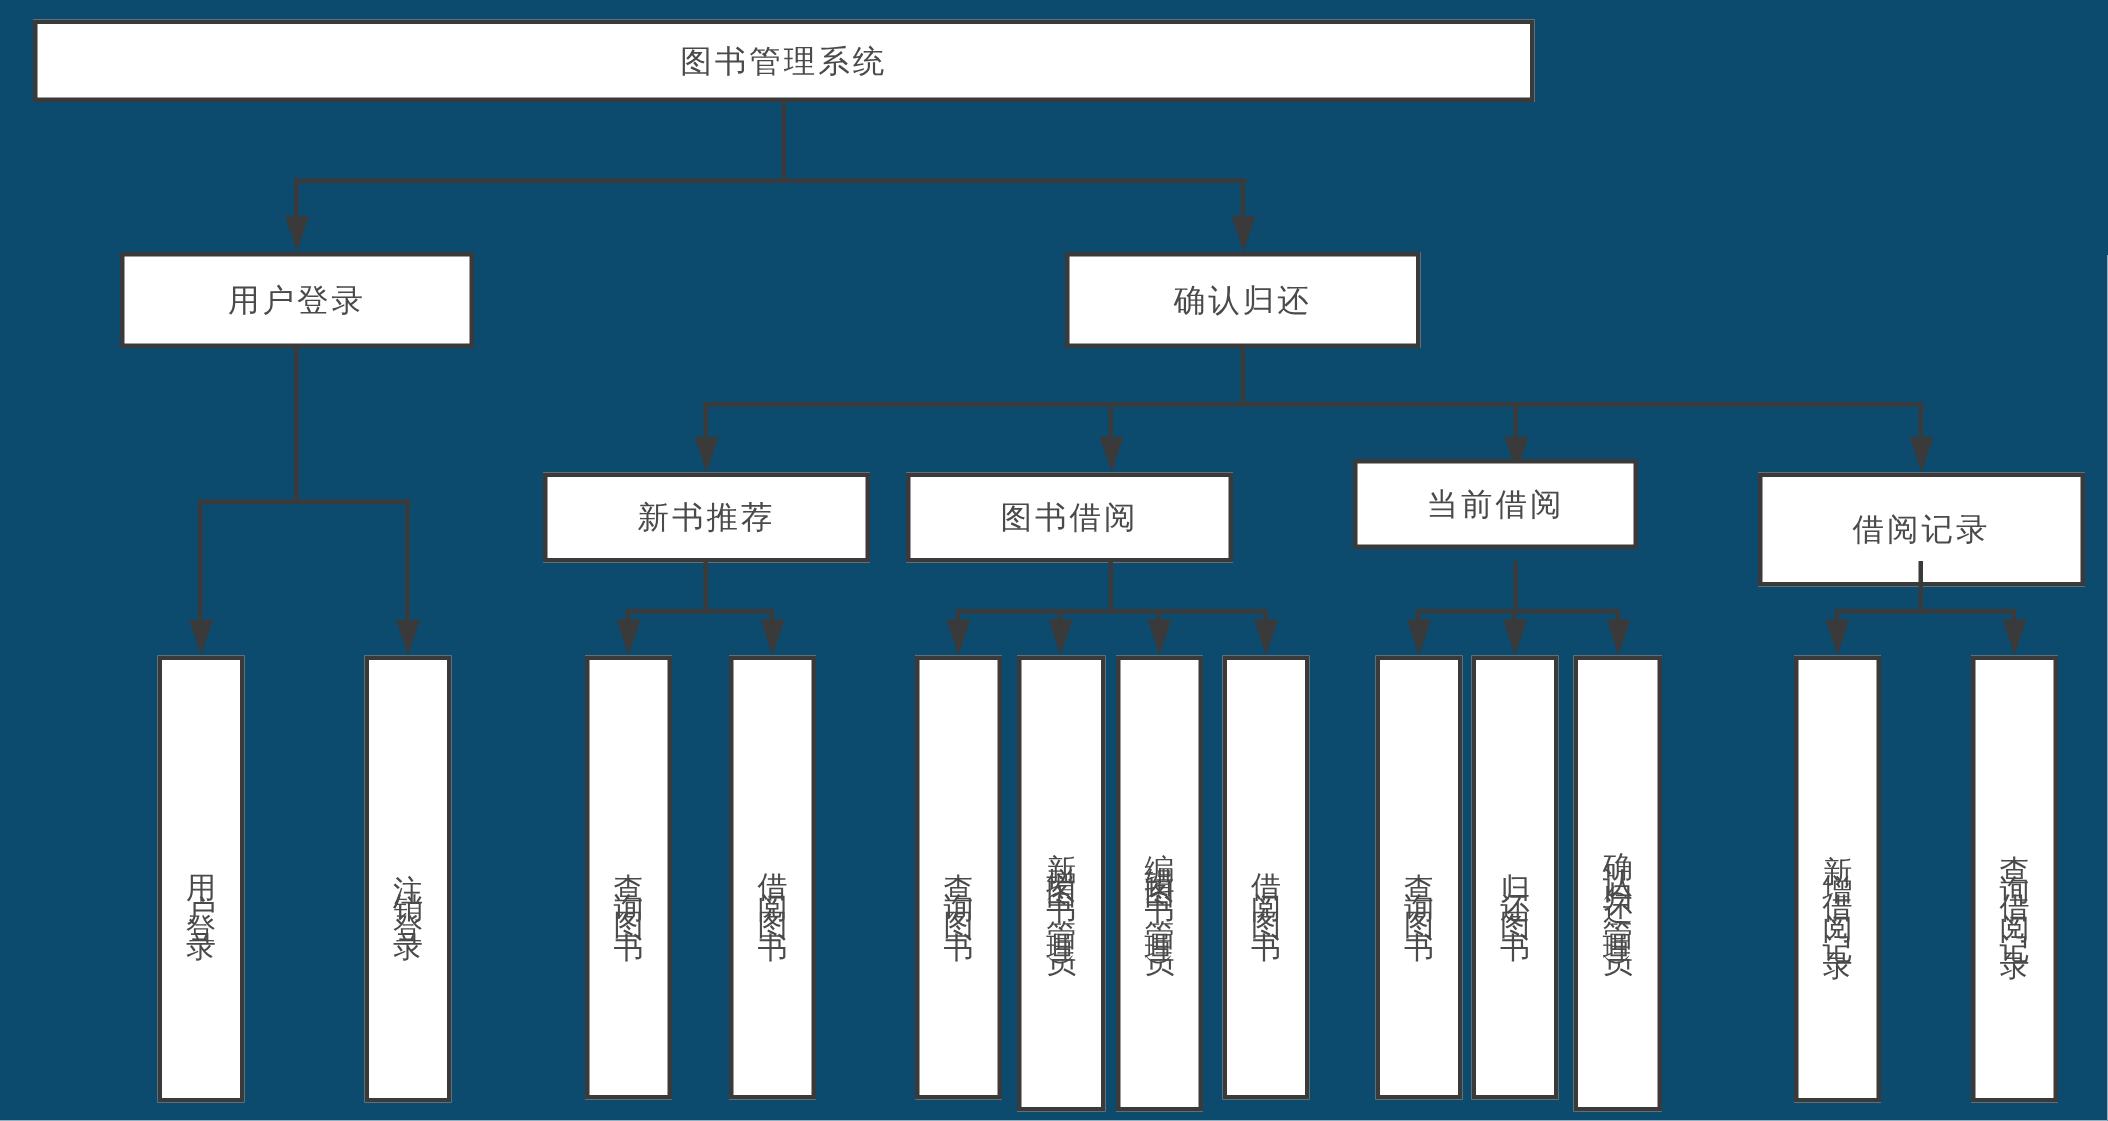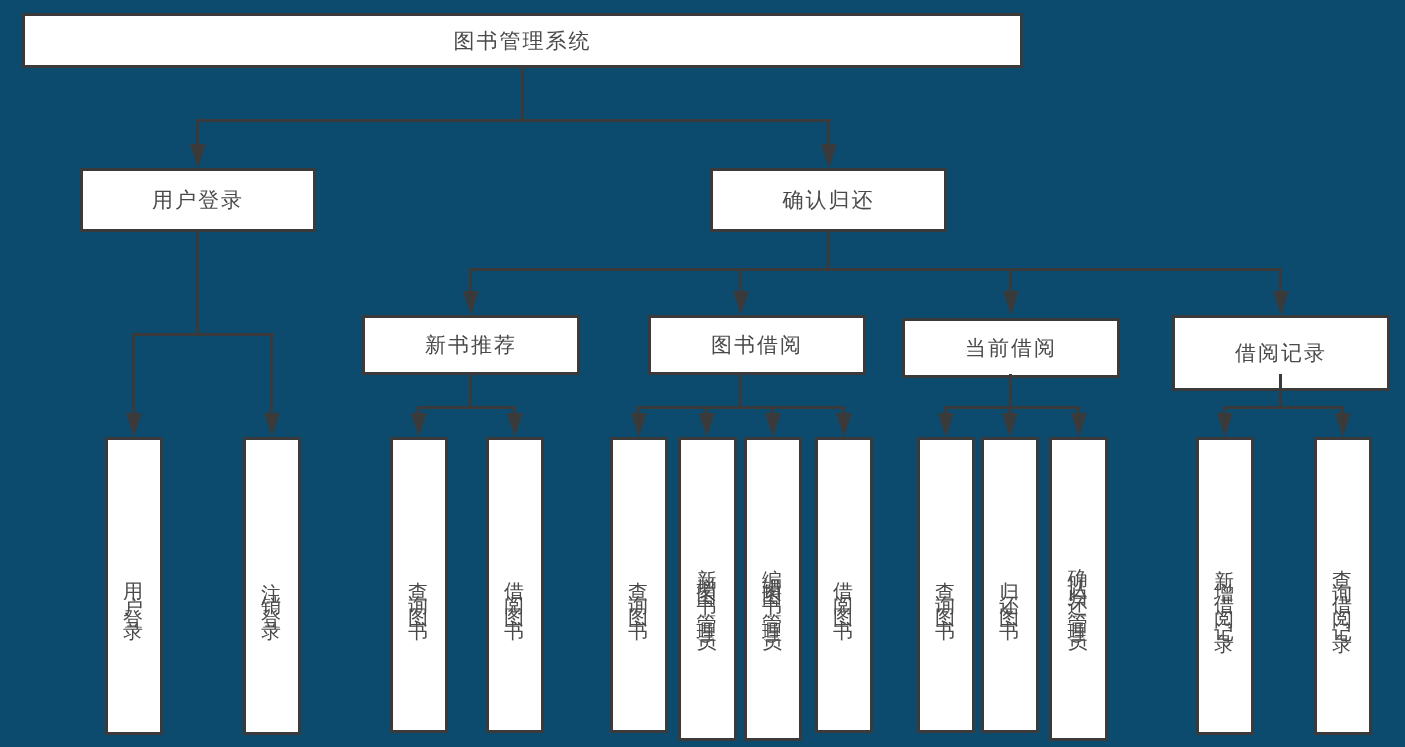--- a/index.html
+++ b/index.html
@@ -98,24 +98,24 @@
   <div class="line" style="left:739px; top:268px; width:3px; height:23px;"></div>
   <div class="arrow" style="left:733px; top:291px;"></div>
   <div class="line" style="left:1009px; top:268px; width:3px; height:23px;"></div>
   <div class="arrow" style="left:1003px; top:291px;"></div>
   <div class="line" style="left:1279px; top:268px; width:3px; height:23px;"></div>
   <div class="arrow" style="left:1273px; top:291px;"></div>
 
   <div class="box" style="left:362px; top:315px; width:218px; height:60px;">
     <span class="hlabel">新书推荐</span>
   </div>
-  <div class="box" style="left:648px; top:315px; width:218px; height:60px;">
+  <div class="box" style="left:604px; top:315px; width:218px; height:60px;">
     <span class="hlabel">图书借阅</span>
   </div>
-  <div class="box" style="left:902px; top:318px; width:218px; height:60px;">
+  <div class="box" style="left:902px; top:306px; width:190px; height:60px;">
     <span class="hlabel">当前借阅</span>
   </div>
   <div class="box" style="left:1172px; top:315px; width:218px; height:76px;">
     <span class="hlabel">借阅记录</span>
   </div>
 
   <div class="line" style="left:469px; top:374px; width:3px; height:35px;"></div>
   <div class="line" style="left:418px; top:406px; width:98px; height:3px;"></div>
   <div class="line" style="left:417px; top:406px; width:3px; height:9px;"></div>
   <div class="arrow" style="left:411px; top:413px;"></div>

